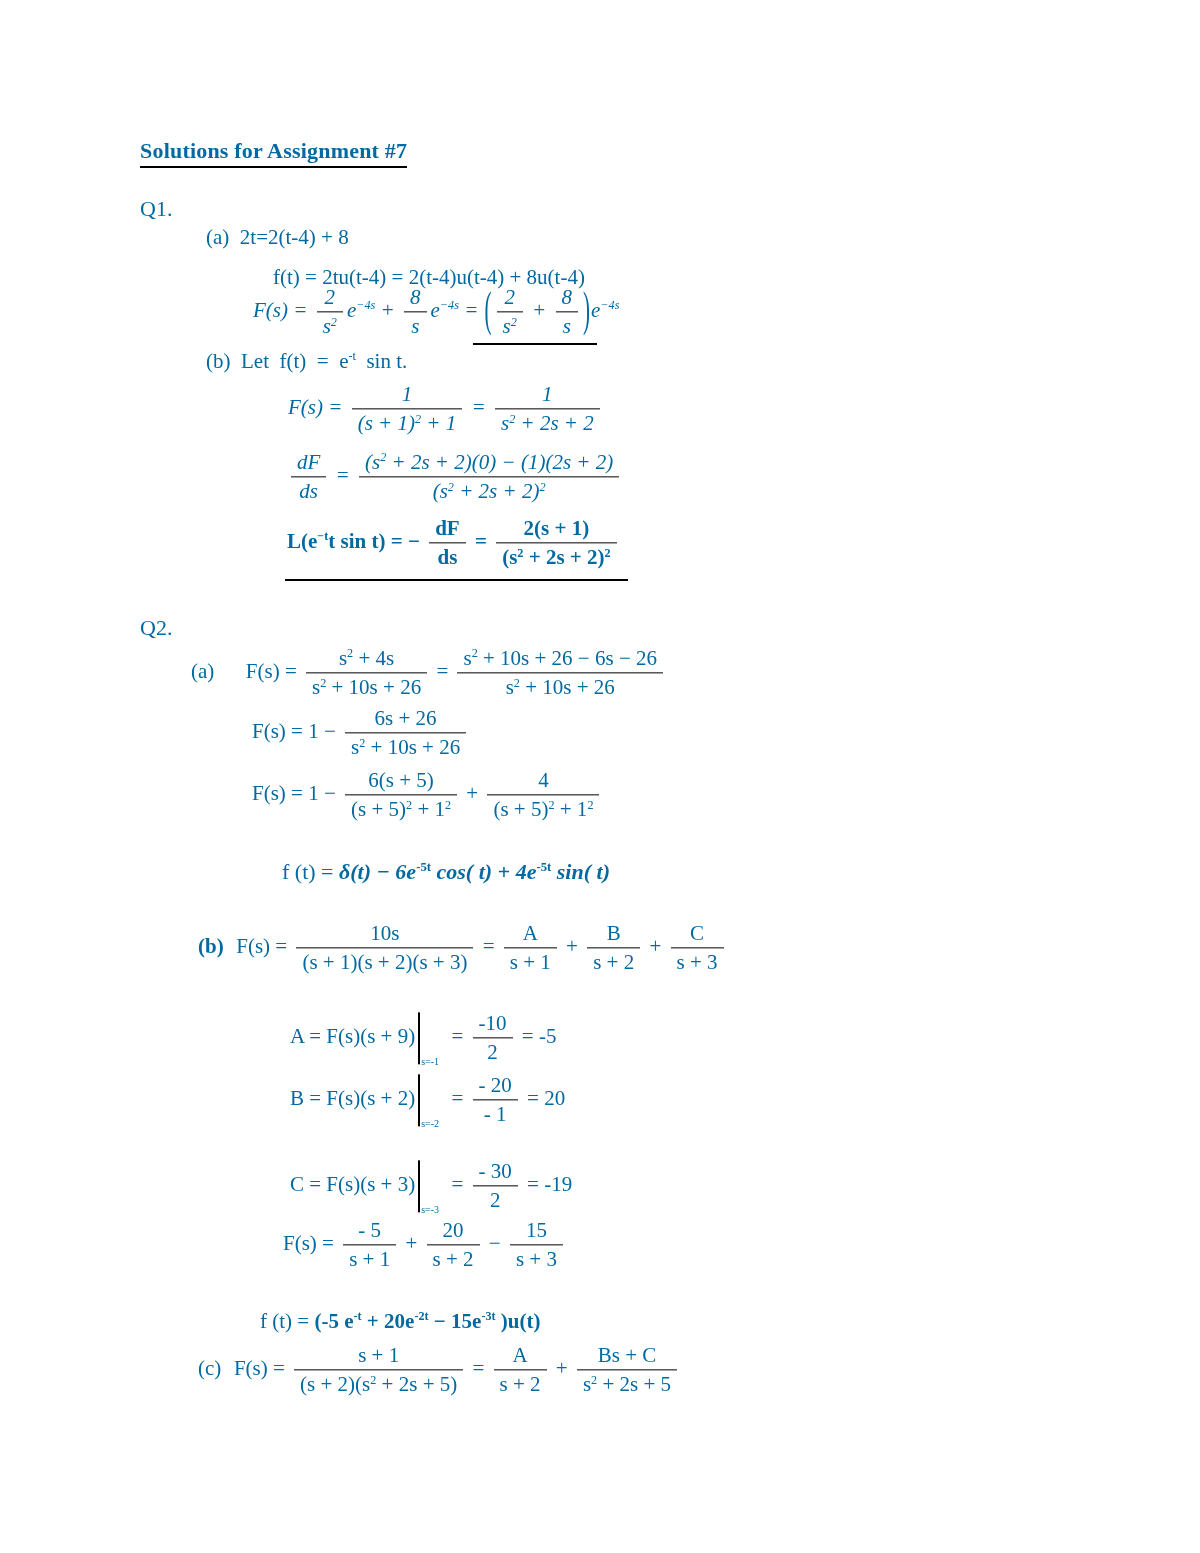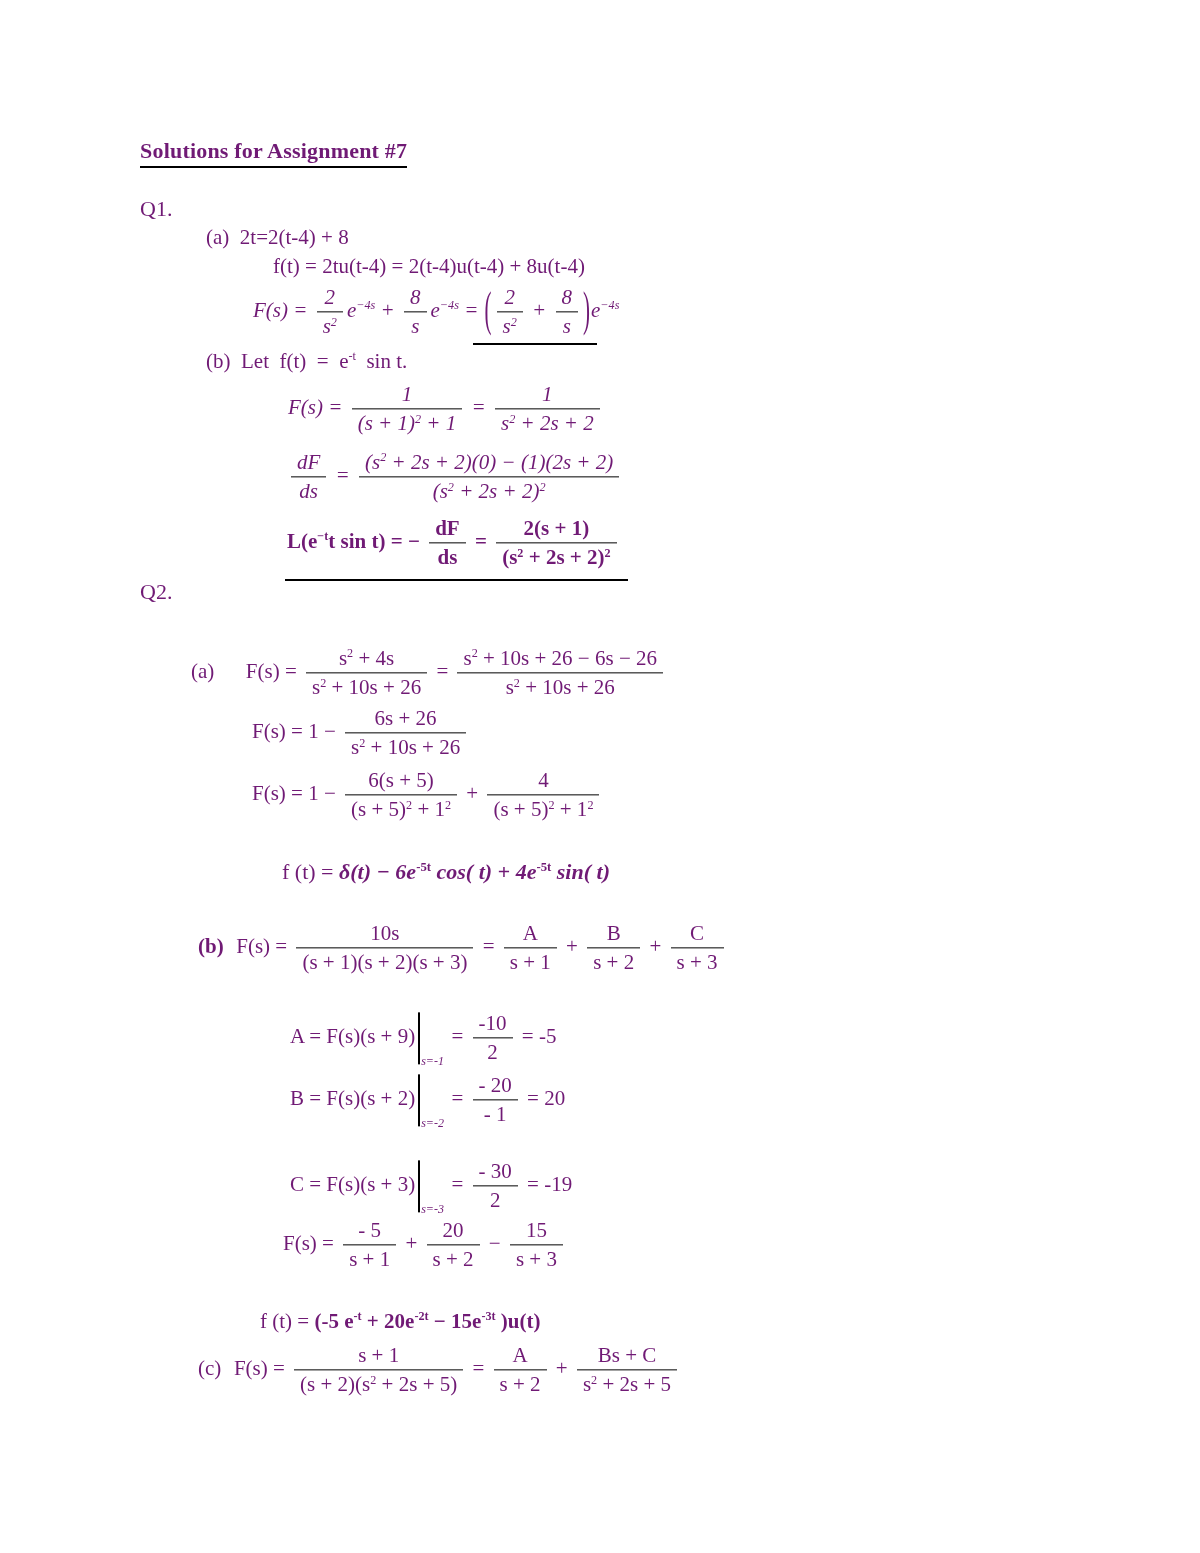--- a/index.html
+++ b/index.html
@@ -1,21 +1,21 @@
 <!DOCTYPE html>
 <html><head>
 <meta charset="utf-8">
 <style>
   html,body{margin:0;padding:0;background:#ffffff;}
   .page{
     position:relative;
     width:1200px;
     height:1553px;
     background:#ffffff;
-    color:#701a75;
+    color:#0369a1;
     font-family:"Liberation Serif","DejaVu Serif",serif;
     overflow:hidden;
   }
   .title{
     position:absolute;
     left:140px;
     top:138px;
     margin:0;
     display:inline-block;
     font-size:22px;
@@ -31,41 +31,41 @@
     font-size:21px;
     line-height:1.3;
   }
   .fr{display:inline-block;vertical-align:middle;text-align:center;margin:0 4px;}
   .fn{display:block;border-bottom:1.6px solid #000;padding:1px 6px 2px;line-height:1.15;}
   .fd{display:block;padding:2px 6px 1px;line-height:1.15;}
   .sup{font-size:0.58em;vertical-align:0.62em;line-height:0;margin-top:40px;}
   .bigp{display:inline-block;transform:scaleY(2.3);transform-origin:50% 55%;vertical-align:middle;font-style:normal;margin:0 1px;}
   .vwrap{display:inline-block;position:relative;vertical-align:middle;width:2px;height:52px;margin:0 26px 0 3px;}
   .vline{position:absolute;left:0;top:0;bottom:0;width:1.5px;background:#000;}
-  .vsub{position:absolute;left:3px;bottom:-3px;font-size:12px;font-style:italic;white-space:pre;line-height:1;}
+  .vsub{position:absolute;left:3px;bottom:-3px;font-size:10px;white-space:pre;line-height:1;}
   .rule{position:absolute;height:2px;background:#000;}
   .i{font-style:italic;}
   .b{font-weight:700;}
   .bi{font-weight:700;font-style:italic;}
 </style>
 </head>
 <body>
 
 <div class="page">
   <h1 class="title">Solutions for Assignment #7</h1>
   <div>
       <div class="eq " style="left: 140px; top: 209px; font-size: 22px;"><span class="">Q1.</span></div>
       <div class="eq " style="left: 206px; top: 238px;"><span class="">(a)  2t=2(t-4) + 8</span></div>
-      <div class="eq " style="left: 273px; top: 267px;"><span class="">f(t) = 2tu(t-4) = 2(t-4)u(t-4) + 8u(t-4)</span></div>
+      <div class="eq " style="left: 273px; top: 278px;"><span class="">f(t) = 2tu(t-4) = 2(t-4)u(t-4) + 8u(t-4)</span></div>
       <div class="eq i" style="left: 253px; top: 312px;"><span class="">F(s) = </span><span class="fr"><span class="fn"><span class="">2</span></span><span class="fd"><span class="">s</span><span class="sup ">2</span></span></span><span class="">e</span><span class="sup ">−4s</span><span class=""> + </span><span class="fr"><span class="fn"><span class="">8</span></span><span class="fd"><span class="">s</span></span></span><span class="">e</span><span class="sup ">−4s</span><span class=""> = </span><span class="bigp">(</span><span class="fr"><span class="fn"><span class="">2</span></span><span class="fd"><span class="">s</span><span class="sup ">2</span></span></span><span class=""> + </span><span class="fr"><span class="fn"><span class="">8</span></span><span class="fd"><span class="">s</span></span></span><span class="bigp">)</span><span class="">e</span><span class="sup ">−4s</span></div>
       <div class="eq " style="left: 206px; top: 362px; text-align: center;"><span class="">(b)  Let  f(t)  =  e</span><span class="sup ">-t</span><span class="">  sin t.</span></div>
       <div class="eq i" style="left: 288px; top: 409px;"><span class="">F(s) = </span><span class="fr"><span class="fn"><span class="">1</span></span><span class="fd"><span class="">(s + 1)</span><span class="sup ">2</span><span class=""> + 1</span></span></span><span class=""> = </span><span class="fr"><span class="fn"><span class="">1</span></span><span class="fd"><span class="">s</span><span class="sup ">2</span><span class=""> + 2s + 2</span></span></span></div>
       <div class="eq i" style="left: 287px; top: 477px;"><span class="fr"><span class="fn"><span class="">dF</span></span><span class="fd"><span class="">ds</span></span></span><span class=""> = </span><span class="fr"><span class="fn"><span class="">(s</span><span class="sup ">2</span><span class=""> + 2s + 2)(0) − (1)(2s + 2)</span></span><span class="fd"><span class="">(s</span><span class="sup ">2</span><span class=""> + 2s + 2)</span><span class="sup ">2</span></span></span></div>
       <div class="eq b" style="left: 287px; top: 543px;"><span class="">L(e</span><span class="sup ">−t</span><span class="">t sin t) = − </span><span class="fr"><span class="fn"><span class="">dF</span></span><span class="fd"><span class="">ds</span></span></span><span class=""> = </span><span class="fr"><span class="fn"><span class="">2(s + 1)</span></span><span class="fd"><span class="">(s</span><span class="sup ">2</span><span class=""> + 2s + 2)</span><span class="sup ">2</span></span></span></div>
-      <div class="eq " style="left: 140px; top: 592px; font-size: 22px;"><span class="">Q2.</span></div>
+      <div class="eq " style="left: 140px; top: 628px; font-size: 22px;"><span class="">Q2.</span></div>
       <div class="eq " style="left: 191px; top: 673px;"><span class="">(a)</span><span style="display: inline-block; width: 1.5em;"></span><span class="">F(s) = </span><span class="fr"><span class="fn"><span class="">s</span><span class="sup ">2</span><span class=""> + 4s</span></span><span class="fd"><span class="">s</span><span class="sup ">2</span><span class=""> + 10s + 26</span></span></span><span class=""> = </span><span class="fr"><span class="fn"><span class="">s</span><span class="sup ">2</span><span class=""> + 10s + 26 − 6s − 26</span></span><span class="fd"><span class="">s</span><span class="sup ">2</span><span class=""> + 10s + 26</span></span></span></div>
       <div class="eq " style="left: 252px; top: 733px;"><span class="">F(s) = 1 − </span><span class="fr"><span class="fn"><span class="">6s + 26</span></span><span class="fd"><span class="">s</span><span class="sup ">2</span><span class=""> + 10s + 26</span></span></span></div>
       <div class="eq " style="left: 252px; top: 795px;"><span class="">F(s) = 1 − </span><span class="fr"><span class="fn"><span class="">6(s + 5)</span></span><span class="fd"><span class="">(s + 5)</span><span class="sup ">2</span><span class=""> + 1</span><span class="sup ">2</span></span></span><span class=""> + </span><span class="fr"><span class="fn"><span class="">4</span></span><span class="fd"><span class="">(s + 5)</span><span class="sup ">2</span><span class=""> + 1</span><span class="sup ">2</span></span></span></div>
       <div class="eq " style="left: 282px; top: 872px; font-size: 22px; text-align: center;"><span class="">f (t) = </span><span class="bi">δ(t) − 6e</span><span class="sup b">-5t</span><span class="bi"> cos( t) + 4e</span><span class="sup b">-5t</span><span class="bi"> sin( t)</span></div>
       <div class="eq " style="left: 198px; top: 948px;"><span class="b">(b)</span><span style="display: inline-block; width: 0.6em;"></span><span class="">F(s) = </span><span class="fr"><span class="fn"><span class="">10s</span></span><span class="fd"><span class="">(s + 1)(s + 2)(s + 3)</span></span></span><span class=""> = </span><span class="fr"><span class="fn"><span class="">A</span></span><span class="fd"><span class="">s + 1</span></span></span><span class=""> + </span><span class="fr"><span class="fn"><span class="">B</span></span><span class="fd"><span class="">s + 2</span></span></span><span class=""> + </span><span class="fr"><span class="fn"><span class="">C</span></span><span class="fd"><span class="">s + 3</span></span></span></div>
       <div class="eq " style="left: 290px; top: 1038px;"><span class="">A = F(s)(s + 9)</span><span class="vwrap"><span class="vline"></span><span class="vsub">s=-1</span></span><span class=""> = </span><span class="fr"><span class="fn"><span class="">-10</span></span><span class="fd"><span class="">2</span></span></span><span class=""> = -5</span></div>
       <div class="eq " style="left: 290px; top: 1100px;"><span class="">B = F(s)(s + 2)</span><span class="vwrap"><span class="vline"></span><span class="vsub">s=-2</span></span><span class=""> = </span><span class="fr"><span class="fn"><span class="">- 20</span></span><span class="fd"><span class="">- 1</span></span></span><span class=""> = 20</span></div>
       <div class="eq " style="left: 290px; top: 1158px; margin-top: 28px;"><span class="">C = F(s)(s + 3)</span><span class="vwrap"><span class="vline"></span><span class="vsub">s=-3</span></span><span class=""> = </span><span class="fr"><span class="fn"><span class="">- 30</span></span><span class="fd"><span class="">2</span></span></span><span class=""> = -19</span></div>
       <div class="eq " style="left: 283px; top: 1245px;"><span class="">F(s) = </span><span class="fr"><span class="fn"><span class="">- 5</span></span><span class="fd"><span class="">s + 1</span></span></span><span class=""> + </span><span class="fr"><span class="fn"><span class="">20</span></span><span class="fd"><span class="">s + 2</span></span></span><span class=""> − </span><span class="fr"><span class="fn"><span class="">15</span></span><span class="fd"><span class="">s + 3</span></span></span></div>
       <div class="eq " style="left: 260px; top: 1322px; text-align: right;"><span class="">f (t) = </span><span class="b">(-5 e</span><span class="sup b">-t</span><span class="b"> + 20e</span><span class="sup b">-2t</span><span class="b"> − 15e</span><span class="sup b">-3t</span><span class="b"> )u(t)</span></div>

